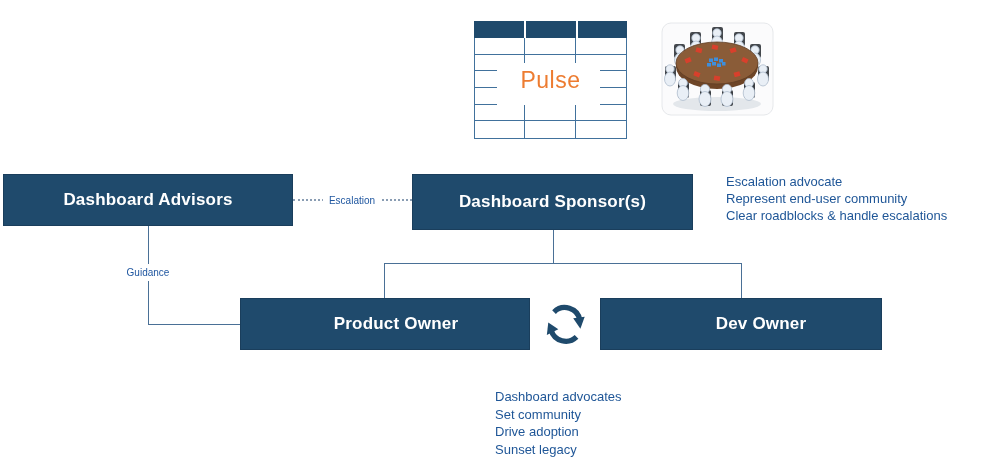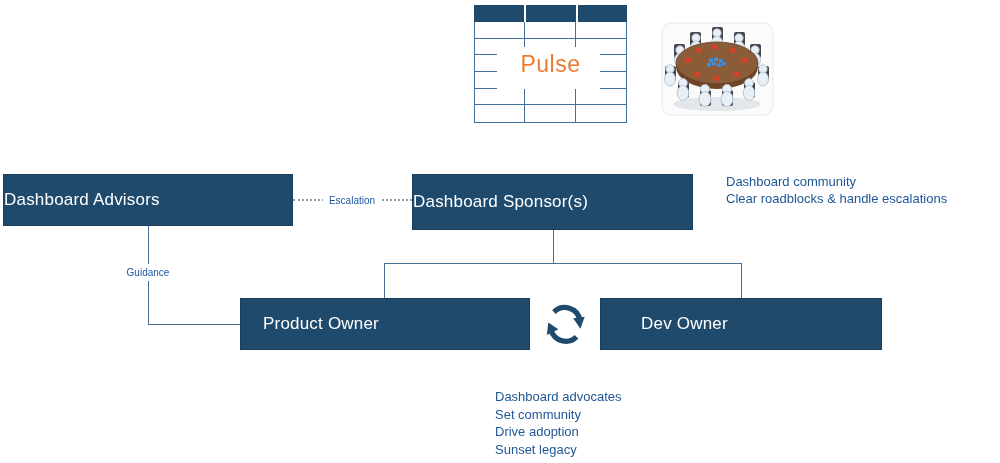--- a/index.html
+++ b/index.html
@@ -3,22 +3,22 @@
 <meta charset="utf-8">
 <style>
   html,body{margin:0;padding:0;background:#ffffff;}
   .stage{
     position:relative;width:1000px;height:463px;background:#ffffff;
     font-family:"Liberation Sans",sans-serif;overflow:hidden;
   }
   
   .node{
     position:absolute;background:#1F4A6C;border:1px solid #1A3E5C;
-    color:#ffffff;font-weight:normal;font-size:17px;letter-spacing:.2px;
-    display:flex;align-items:center;box-sizing:border-box;
+    color:#ffffff;font-weight:bold;font-size:17px;letter-spacing:.2px;
+    display:flex;align-items:center;justify-content:center;box-sizing:border-box;
   }
   #box-advisors{left:3px;top:174px;width:290px;height:52px;}
   #box-sponsors{left:412px;top:174px;width:281px;height:56px;}
   #box-product{left:240px;top:298px;width:290px;height:52px;padding-left:22px;}
   #box-dev{left:600px;top:298px;width:282px;height:52px;padding-left:40px;}
   
   .line{position:absolute;background:#4A7096;}
   .vline{width:1px;} .hline{height:1px;}
   #ln-sponsor-drop{left:553px;top:226px;height:37px;}
   #ln-tree-h{left:384px;top:263px;width:358px;}
@@ -34,21 +34,21 @@
     position:absolute;color:#2057A0;font-size:10px;line-height:15px;
     background:#ffffff;padding:1px 6px;white-space:nowrap;transform:translateX(-50%);
   }
   #lbl-escalation{left:352px;top:192px;}
   #lbl-guidance{left:148px;top:264px;}
   
   .notes{position:absolute;color:#1F5697;font-size:13px;line-height:17px;white-space:nowrap;}
   #sponsor-notes{left:726px;top:173px;}
   #owner-notes{left:495px;top:388px;line-height:17.5px;}
   
-  .pulse-table{position:absolute;left:474px;top:5px;width:149px;height:119px;}
+  .pulse-table{position:absolute;left:474px;top:21px;width:149px;height:119px;}
   .pt-header{position:absolute;left:0;top:0;width:153px;height:17px;background:#1F4A6C;}
   .pt-sep{position:absolute;top:0;bottom:0;width:2px;background:#ffffff;}
   .pt-sep.s1{left:50px;} .pt-sep.s2{left:102px;}
   .pt-body{
     position:absolute;left:0;top:17px;width:151px;height:100px;
     display:grid;grid-template-columns:repeat(3,1fr);grid-template-rows:repeat(6,1fr);
     border:1px solid #41719C;border-top:none;
   }
   .pt-cell{border-right:1px solid #41719C;border-bottom:1px solid #41719C;}
   .pt-cell:nth-child(3n){border-right:none;}
@@ -189,21 +189,22 @@
   </div>
 
   <svg id="cycle-svg" viewBox="0 0 52 48">
     <path d="M 13.5,11.5 A 16,16 0 0 1 40.5,20" fill="none" stroke="#1F4A6C" stroke-width="5.5"></path>
     <polygon points="45.5,16.5 33.5,18 41,29" fill="#1F4A6C"></polygon>
     <path d="M 37,37.5 A 16,16 0 0 1 10.5,30.5" fill="none" stroke="#1F4A6C" stroke-width="5.5"></path>
     <polygon points="6,35.5 7.5,22.5 18,29.5" fill="#1F4A6C"></polygon>
   </svg>
 
   <div class="notes" id="sponsor-notes">
-    <div>Dashboard community</div>
+    <div>Escalation advocate</div>
+    <div>Represent end-user community</div>
     <div>Clear roadblocks &amp; handle escalations</div>
   </div>
 
   <div class="notes" id="owner-notes">
     <div>Dashboard advocates</div>
     <div>Set community</div>
     <div>Drive adoption</div>
     <div>Sunset legacy</div>
   </div>
 

